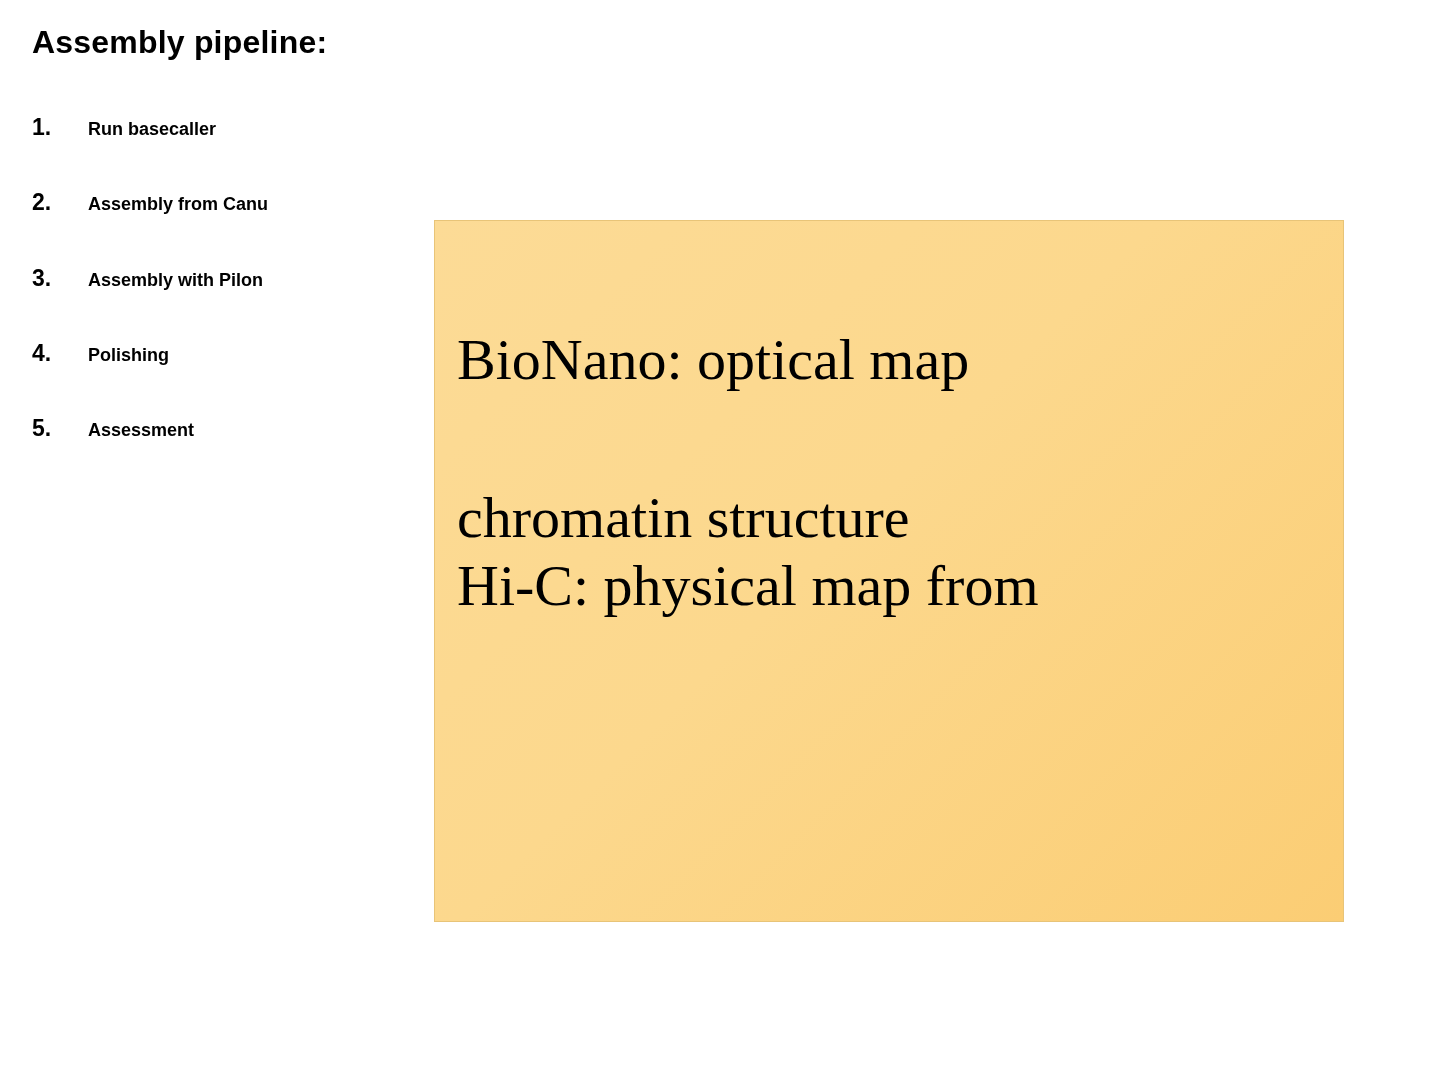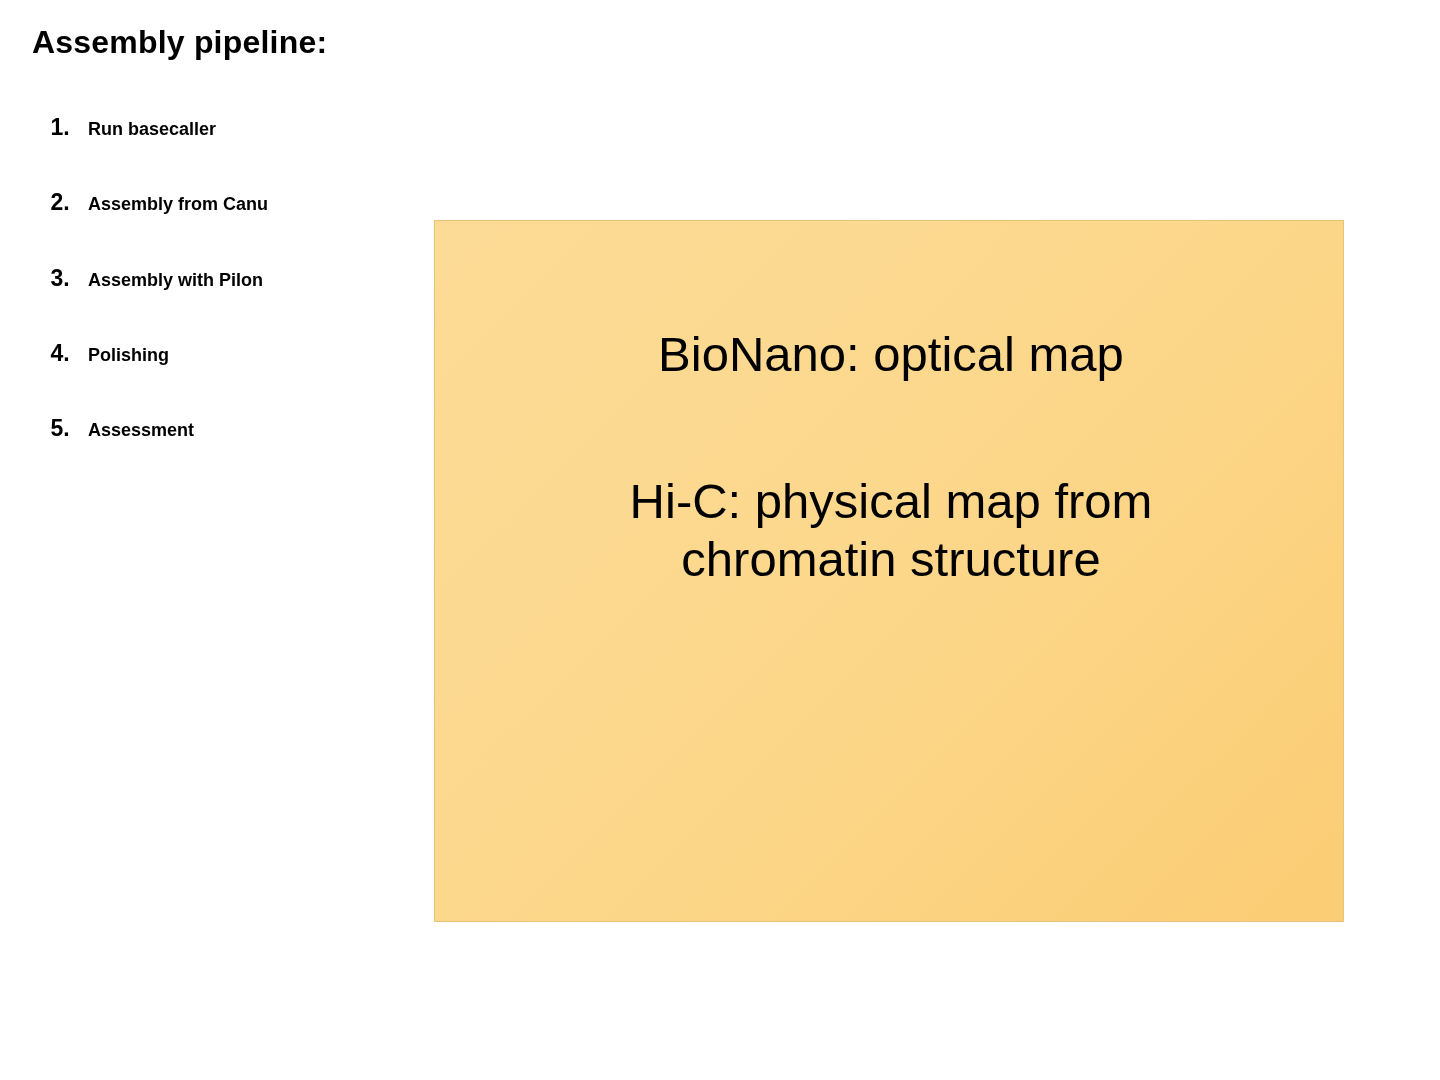--- a/index.html
+++ b/index.html
@@ -12,21 +12,20 @@
     background: #ffffff;
     font-family: "Liberation Sans", sans-serif;
     color: #000000;
     position: relative;
     overflow: hidden;
   }
   .slide {
     position: relative;
     width: 1440px;
     height: 1080px;
-    text-align: center;
   }
   .pipeline-heading {
     position: absolute;
     left: 32px;
     top: 24px;
     font-size: 32px;
     font-weight: bold;
     letter-spacing: 0.2px;
     color: #000000;
   }
@@ -67,24 +66,25 @@
     border: 1px solid #e8c478;
     box-sizing: border-box;
   }
   .callout-inner {
     position: absolute;
     left: 22px;
     top: 105px;
     right: 18px;
   }
   .callout-line {
-    font-size: 49px;
+    font-size: 58px;
     line-height: 1.17;
     color: #000000;
     font-weight: normal;
+    font-family: Liberation Serif, serif;
   }
   .callout-gap {
     height: 90px;
   }
 </style>
 </head>
 <body>
 
 <div class="slide">
 
@@ -110,18 +110,18 @@
     <li class="pipeline-item">
       <span class="pipeline-num">5.</span>
       <span class="pipeline-label">Assessment</span>
     </li>
   </ul>
 
   <div class="callout-box">
     <div class="callout-inner">
       <div class="callout-line">BioNano: optical map</div>
       <div class="callout-gap"></div>
+      <div class="callout-line">chromatin structure</div>
       <div class="callout-line">Hi-C:  physical map from</div>
-      <div class="callout-line">chromatin structure</div>
     </div>
   </div>
 
 </div>
 
 </body></html>

